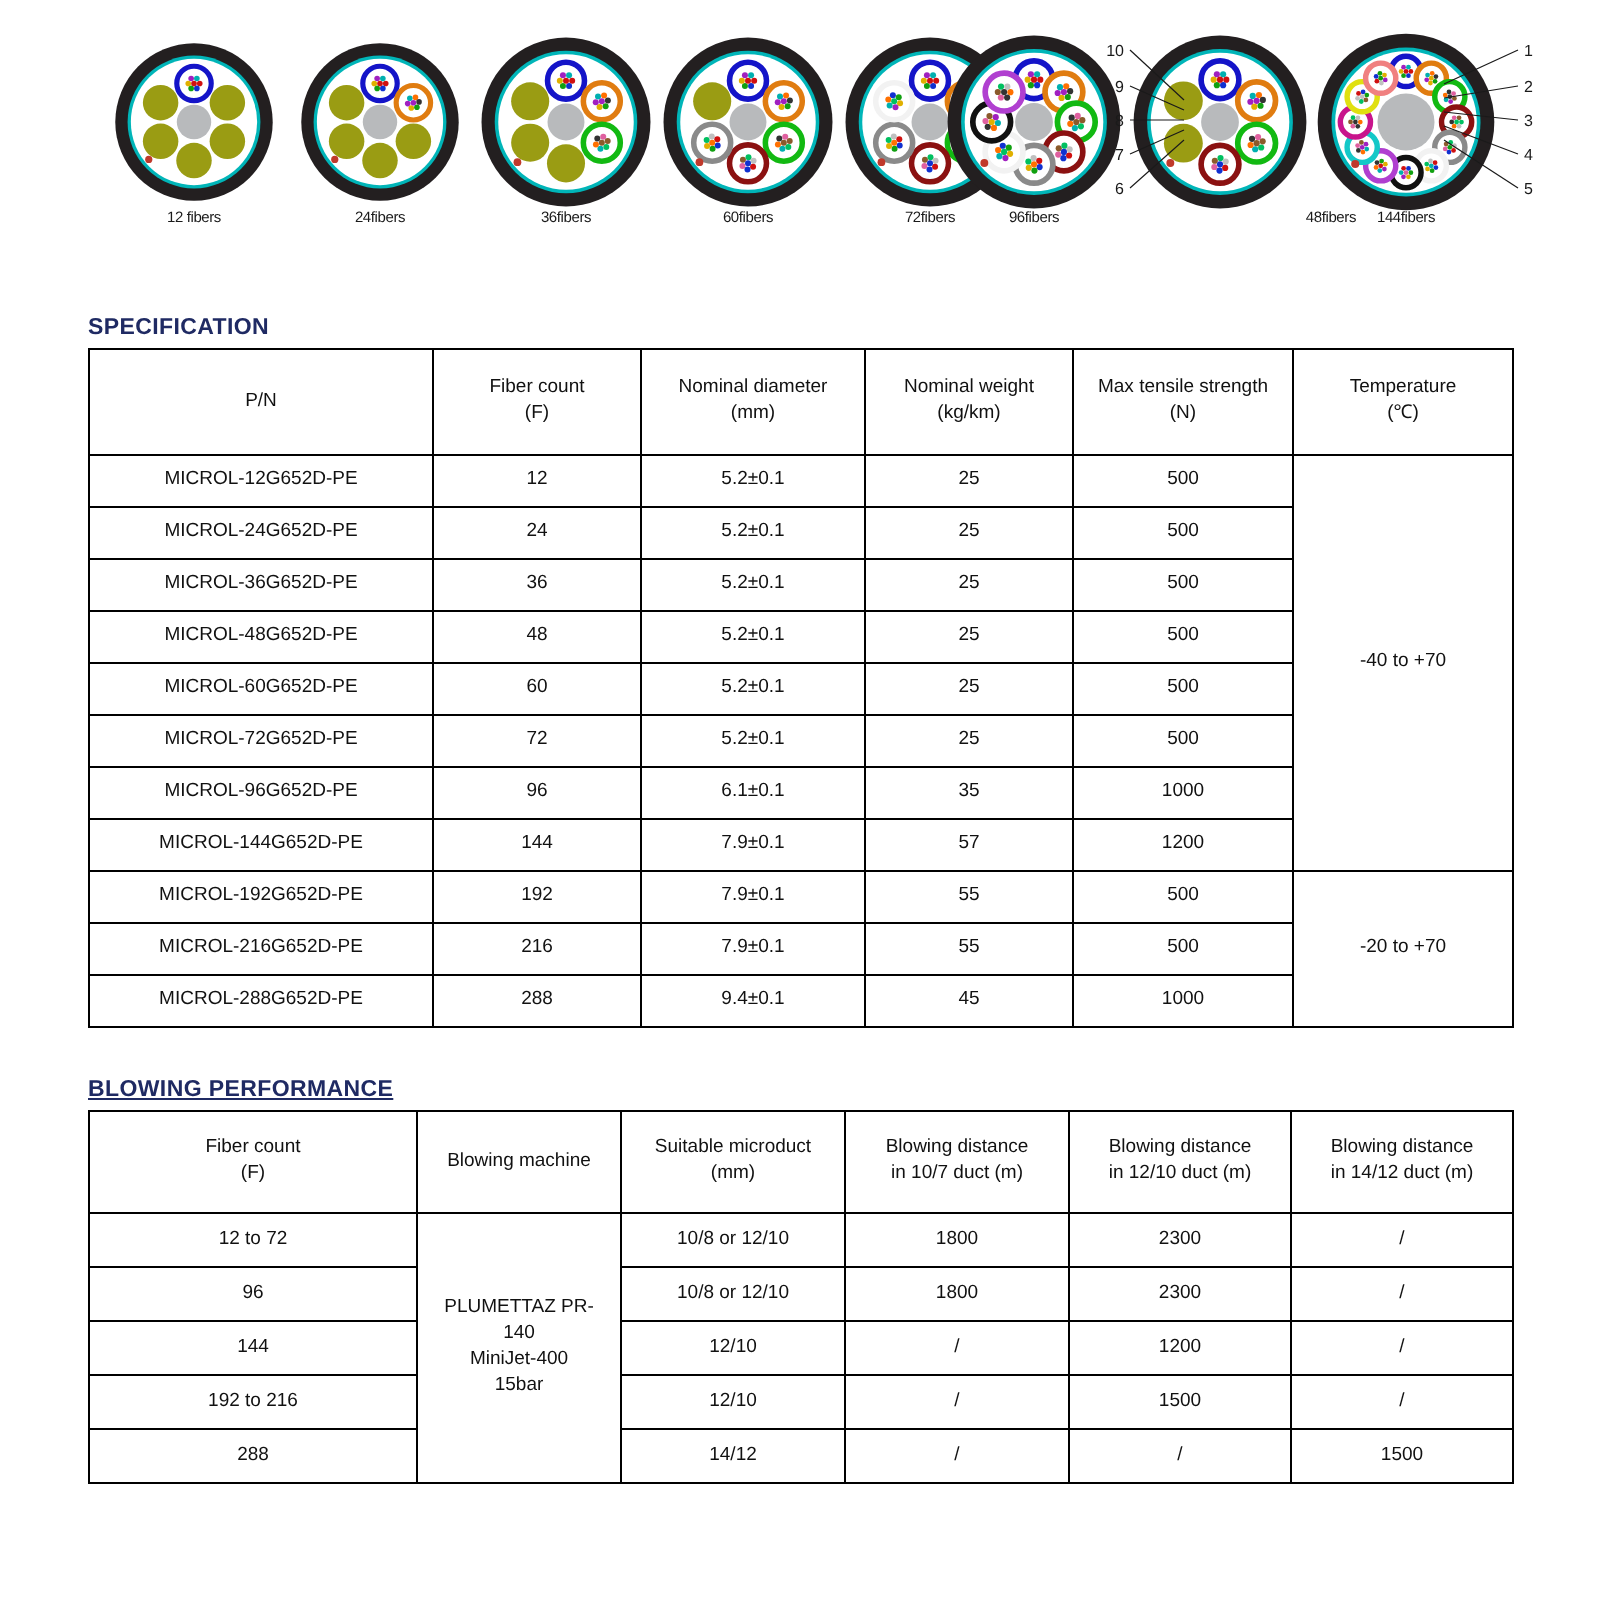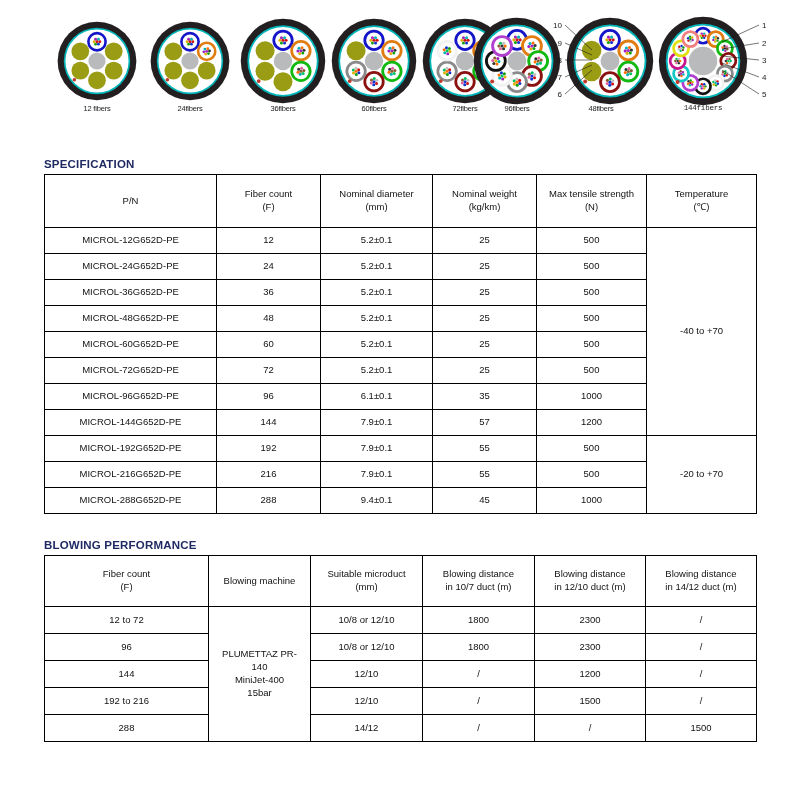--- a/index.html
+++ b/index.html
@@ -366,21 +366,21 @@
             <circle cx="45.26" cy="63.01" r="1.54" fill="#00c060"></circle>
             <circle cx="47.84" cy="64.81" r="1.54" fill="#c0c0c0"></circle>
             <circle cx="47.59" cy="67.94" r="1.54" fill="#d01010"></circle>
             <circle cx="44.74" cy="69.29" r="1.54" fill="#1030d0"></circle>
             <circle cx="45" cy="66.15" r="1.54" fill="#1030d0"></circle>
             <circle cx="26.68" cy="55.58" r="9.73" fill="#9a9c13"></circle>
             <circle cx="26.68" cy="34.42" r="9.73" fill="#9a9c13"></circle>
             <circle cx="20.17" cy="65.54" r="1.98" fill="#c0392b"></circle>
           </svg>
         </div>
-        <div class="fig-caption" style="left: 541px; top: 104px;">48fibers</div>
+        <div class="fig-caption" style="left: 558px; top: 104px; text-align: right;">48fibers</div>
         <div class="cable-fig" style="left: 657px; top: 15px;">
           <svg class="cable-svg" width="92" height="92" viewBox="0 0 92 92">
             <circle cx="46" cy="46" r="44.16" fill="#231f20"></circle>
             <circle cx="46" cy="46" r="37.260000000000005" fill="#00b5b8"></circle>
             <circle cx="46" cy="46" r="35.42" fill="#ffffff"></circle>
             <circle cx="46" cy="46" r="14.26" fill="#b8babc"></circle>
             <circle cx="46.00" cy="20.70" r="7.54" fill="#fff" stroke="#1414c8" stroke-width="2.72"></circle>
             <circle cx="48.44" cy="20.70" r="1.19" fill="#d01010"></circle>
             <circle cx="47.22" cy="22.82" r="1.19" fill="#1030d0"></circle>
             <circle cx="44.78" cy="22.82" r="1.19" fill="#10a010"></circle>
@@ -472,21 +472,21 @@
             <circle cx="33.72" cy="26.50" r="1.19" fill="#c0c0c0"></circle>
             <circle cx="31.45" cy="25.62" r="1.19" fill="#d01010"></circle>
             <circle cx="31.07" cy="23.21" r="1.19" fill="#1030d0"></circle>
             <circle cx="32.98" cy="21.67" r="1.19" fill="#10a010"></circle>
             <circle cx="35.25" cy="22.56" r="1.19" fill="#e0b000"></circle>
             <circle cx="35.63" cy="24.97" r="1.19" fill="#a020c0"></circle>
             <circle cx="33.34999999999999" cy="24.089557284253708" r="1.19" fill="#10a010"></circle>
             <circle cx="20.62" cy="67.00" r="2.02" fill="#c0392b"></circle>
           </svg>
         </div>
-        <div class="fig-caption" style="left: 643px; top: 104px; font-family: Liberation Mono, monospace;">144fibers</div>
+        <div class="fig-caption" style="left: 643px; top: 104px;">144fibers</div>
       </div>
   <svg width="800" height="140" viewBox="0 0 800 140" style="position: absolute; left: 0px; top: 0px; pointer-events: none;">
         <text x="562" y="28" font-size="8" text-anchor="end" font-family="&quot;Liberation Sans&quot;,sans-serif" fill="#1a1a1a">10</text>
         <line x1="565" y1="25" x2="592" y2="50" stroke="#1a1a1a" stroke-width="0.6"></line>
         <text x="562" y="46" font-size="8" text-anchor="end" font-family="&quot;Liberation Sans&quot;,sans-serif" fill="#1a1a1a">9</text>
         <line x1="565" y1="43" x2="592" y2="55" stroke="#1a1a1a" stroke-width="0.6"></line>
         <text x="562" y="63" font-size="8" text-anchor="end" font-family="&quot;Liberation Sans&quot;,sans-serif" fill="#1a1a1a">8</text>
         <line x1="565" y1="60" x2="592" y2="60" stroke="#1a1a1a" stroke-width="0.6"></line>
         <text x="562" y="80" font-size="8" text-anchor="end" font-family="&quot;Liberation Sans&quot;,sans-serif" fill="#1a1a1a">7</text>
         <line x1="565" y1="77" x2="592" y2="65" stroke="#1a1a1a" stroke-width="0.6"></line>
@@ -617,21 +617,21 @@
         <tr style="height: 26px;">
           <td>MICROL-288G652D-PE</td>
           <td>288</td>
           <td>9.4±0.1</td>
           <td>45</td>
           <td>1000</td>
         </tr>
       </tbody>
   </table>
 
-  <div class="sec-head" style="left:44px;top:539px;">BLOWING PERFORMANCE</div>
+  <div class="sec-head" style="left:44px;top:539px;text-decoration:underline;">BLOWING PERFORMANCE</div>
 
   <table class="tbl" id="blow-table" style="left:44px;top:555px;width:712px;">
     <colgroup>
       <col style="width:164px">
         <col style="width:102px">
         <col style="width:112px">
       <col style="width:112px">
         <col style="width:111px">
         <col style="width:111px">
     </colgroup>

